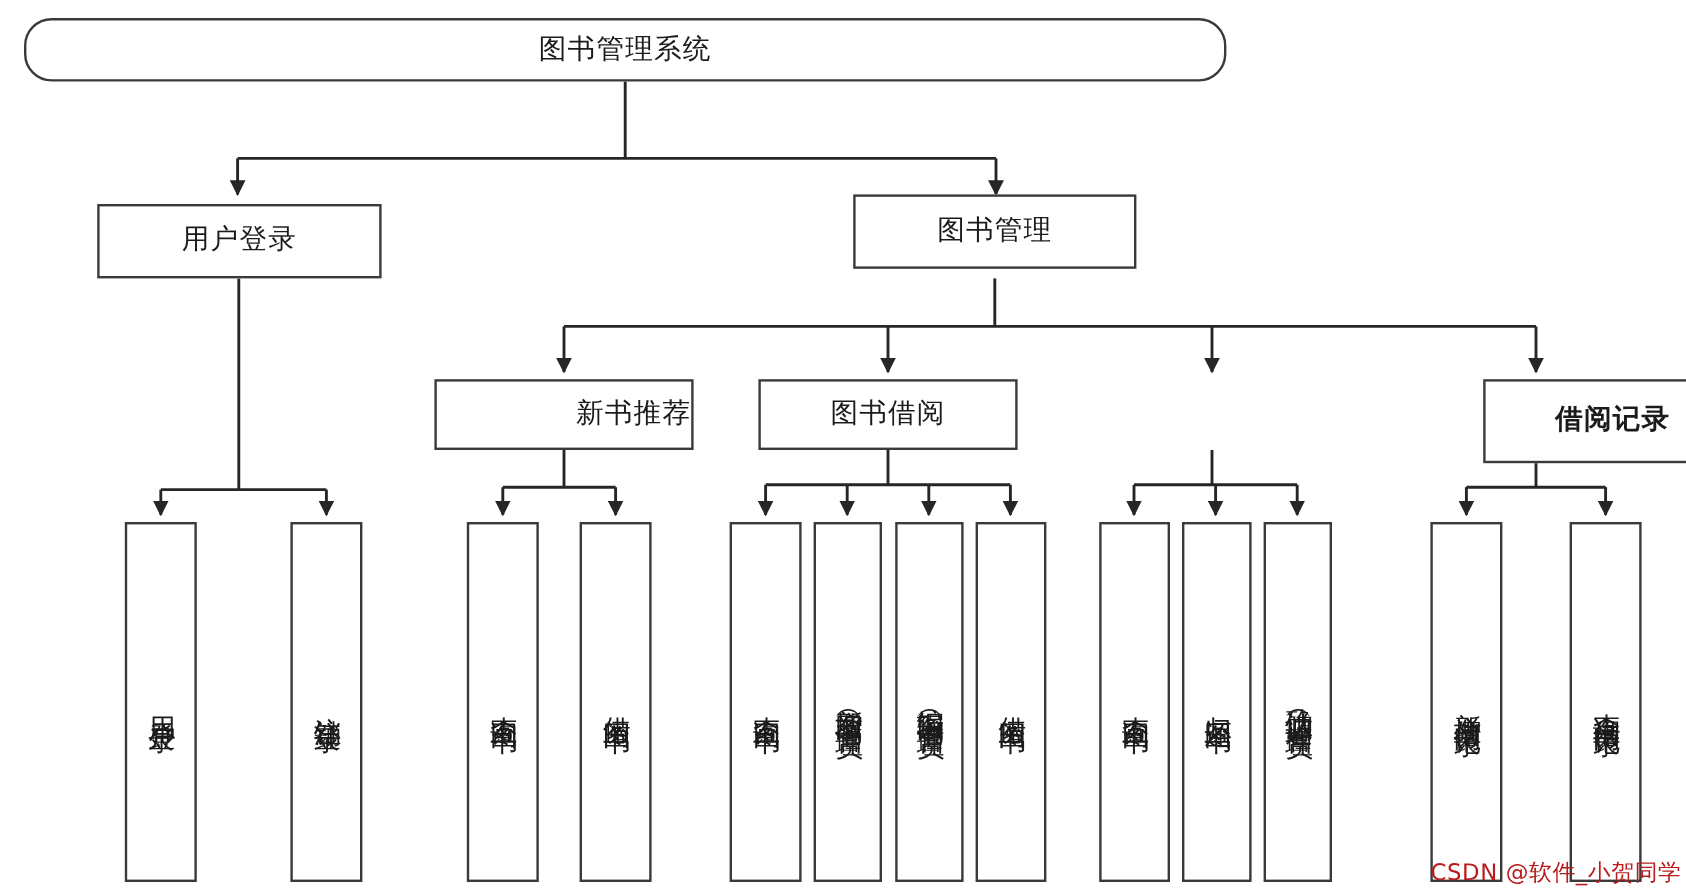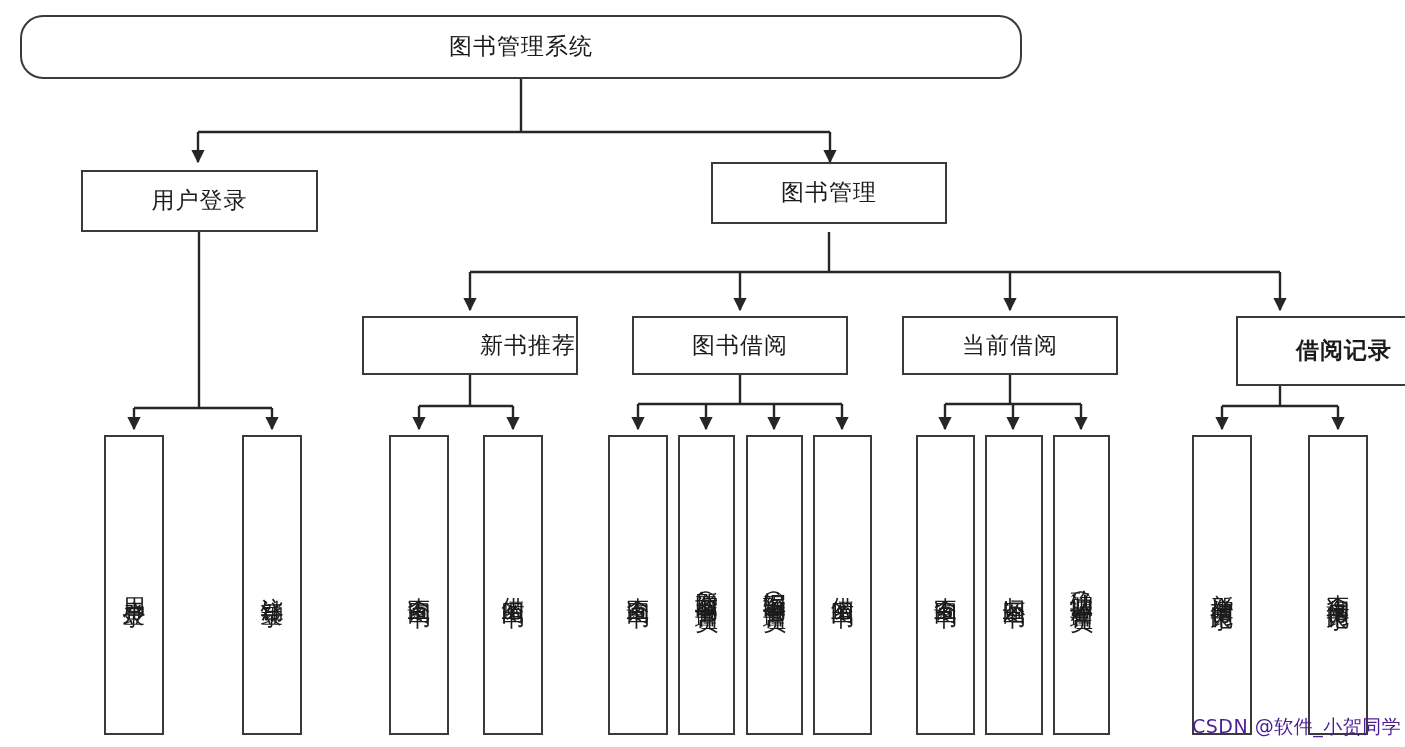--- a/index.html
+++ b/index.html
@@ -51,21 +51,21 @@
   .node.vert .vlabel {
     writing-mode: vertical-rl;
     text-orientation: upright;
     white-space: nowrap;
   }
   .watermark {
     position: absolute;
     left: 1192px;
     top: 714px;
     font-size: 19px;
-    color: #4c1d95;
+    color: #b91c1c;
     white-space: nowrap;
     letter-spacing: 0.5px;
   }
 </style>
 </head>
 <body>
 
 <div id="canvas">
 
   <svg class="edges" viewBox="0 0 1405 747" width="1405" height="747" xmlns="http://www.w3.org/2000/svg">
@@ -111,43 +111,40 @@
       <path d="M 1013 404 L 1013 429" marker-end="url(#arrow)"></path>
       <path d="M 1081 404 L 1081 429" marker-end="url(#arrow)"></path>
 
       <path d="M 1280 375 L 1280 406"></path>
       <path d="M 1222 406 L 1338 406"></path>
       <path d="M 1222 406 L 1222 429" marker-end="url(#arrow)"></path>
       <path d="M 1338 406 L 1338 429" marker-end="url(#arrow)"></path>
     </g>
   </svg>
 
-  <div class="node horiz" style="left:20px; top:15px; width:1002px; height:64px;border-radius:23px;">
+  <div class="node horiz" style="left:20px; top:15px; width:1002px; height:53px;border-radius:23px;">
     <span>图书管理系统</span>
   </div>
 
   <div class="node horiz" style="left:81px; top:170px; width:237px; height:62px;">
     <span>用户登录</span>
   </div>
 
   <div class="node horiz" style="left:711px; top:162px; width:236px; height:62px;">
     <span>图书管理</span>
   </div>
 
   <div class="node horiz" style="left:362px; top:316px; width:216px; height:59px;justify-content:flex-end;">
     <span>新书推荐</span>
   </div>
 
   <div class="node horiz" style="left:632px; top:316px; width:216px; height:59px;">
     <span>图书借阅</span>
   </div>
 
-  <div class="node horiz" style="left:902px; top:316px; width:216px; height:59px;">
-    <span>当前借阅</span>
-  </div>
 
   <div class="node horiz" style="left:1236px; top:316px; width:216px; height:70px;font-weight:bold;">
     <span>借阅记录</span>
   </div>
 
   <div class="node vert" style="left:104px; top:435px; width:60px; height:300px;">
     <span class="vlabel">用户登录</span>
   </div>
 
   <div class="node vert" style="left:242px; top:435px; width:60px; height:300px;">

